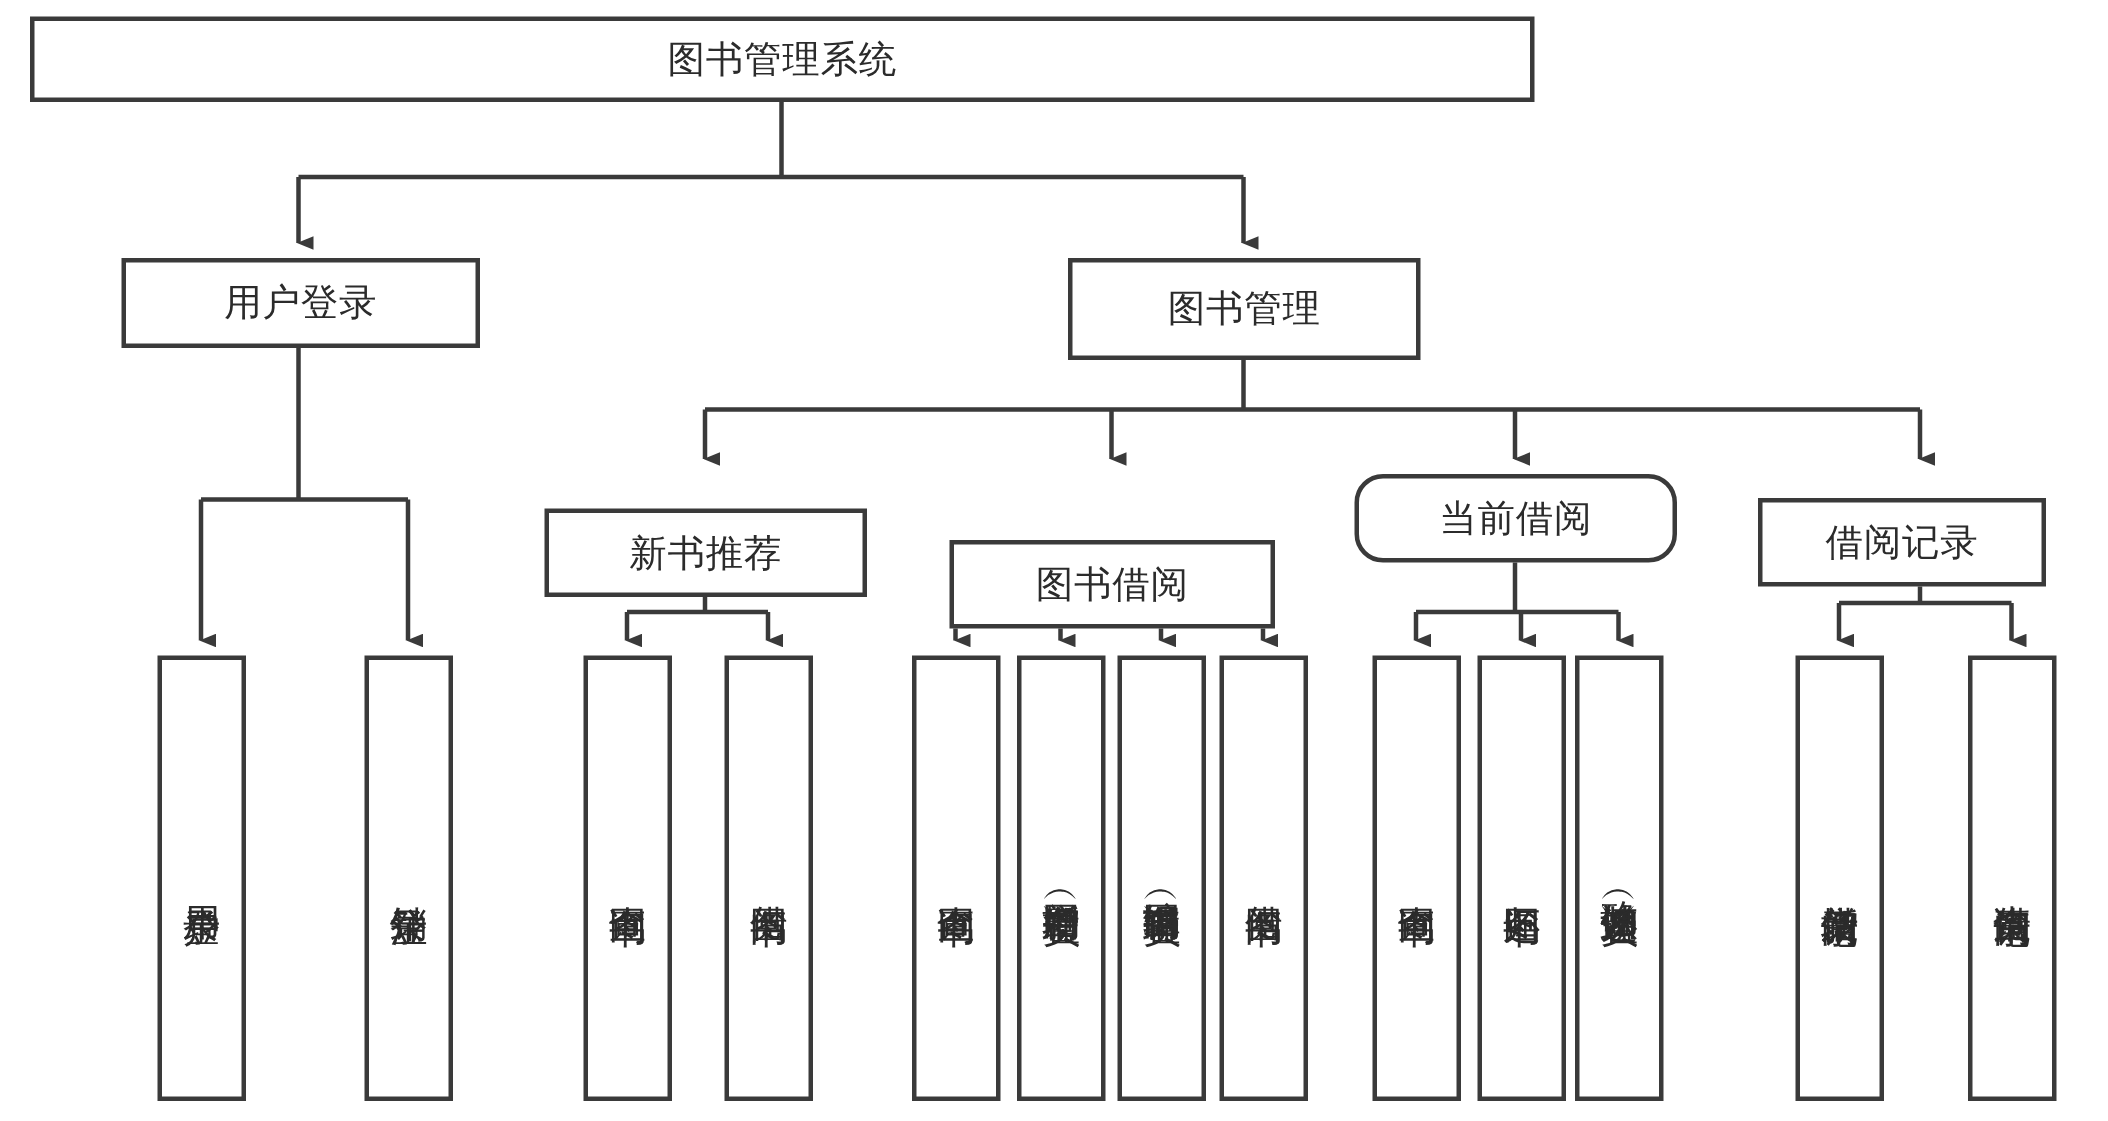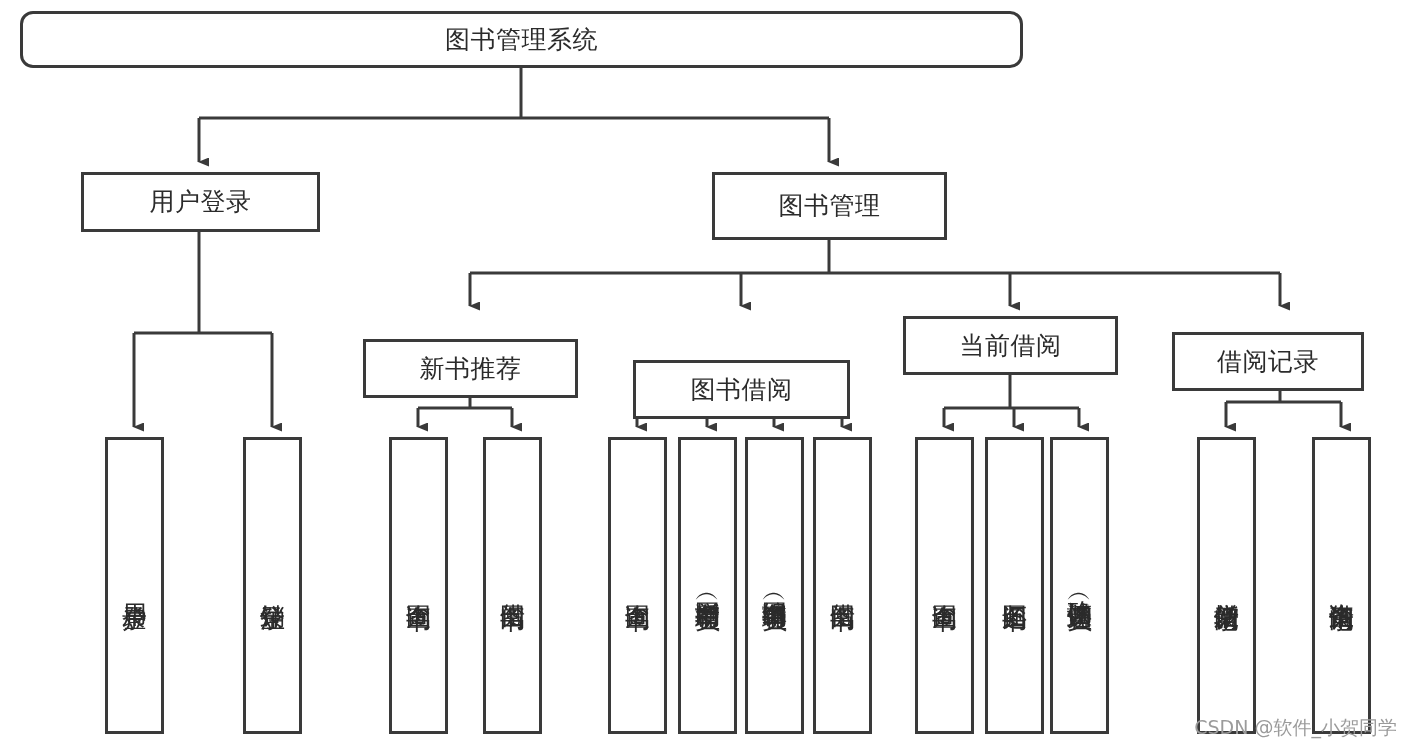--- a/index.html
+++ b/index.html
@@ -112,38 +112,38 @@
       <path d="M 1014,408 L 1014,427" marker-end="url(#arrowhead)"></path>
       <path d="M 1079,408 L 1079,427" marker-end="url(#arrowhead)"></path>
 
       <path d="M 1280,375 L 1280,402"></path>
       <path d="M 1226,402 L 1341,402"></path>
       <path d="M 1226,402 L 1226,427" marker-end="url(#arrowhead)"></path>
       <path d="M 1341,402 L 1341,427" marker-end="url(#arrowhead)"></path>
     </g>
   </svg>
 
-  <div class="node-box node-horizontal" style="left:20px; top:11px; width:1003px; height:57px;border-radius:13px;">
+  <div class="node-box node-horizontal" style="left:20px; top:11px; width:1003px; height:57px;">
     <span class="node-label">图书管理系统</span>
   </div>
 
   <div class="node-box node-horizontal" style="left:81px; top:172px; width:239px; height:60px;">
     <span class="node-label">用户登录</span>
   </div>
   <div class="node-box node-horizontal" style="left:712px; top:172px; width:235px; height:68px;">
     <span class="node-label">图书管理</span>
   </div>
 
   <div class="node-box node-horizontal" style="left:363px; top:316px; width:215px; height:59px;margin-top:23px;">
     <span class="node-label">新书推荐</span>
   </div>
   <div class="node-box node-horizontal" style="left:633px; top:316px; width:217px; height:59px;margin-top:44px;">
     <span class="node-label">图书借阅</span>
   </div>
-  <div class="node-box node-horizontal" style="left:903px; top:316px; width:215px; height:59px;">
+  <div class="node-box node-horizontal" style="left:903px; top:316px; width:215px; height:59px;border-radius:19px;">
     <span class="node-label">当前借阅</span>
   </div>
   <div class="node-box node-horizontal" style="left:1172px; top:332px; width:192px; height:59px;">
     <span class="node-label">借阅记录</span>
   </div>
 
   <div class="node-box node-vertical" style="left:105px; top:437px; width:59px; height:297px;">
     <span class="node-label">用户登录</span>
   </div>
   <div class="node-box node-vertical" style="left:243px; top:437px; width:59px; height:297px;">
@@ -180,15 +180,14 @@
     <span class="node-label">确认归还（管理员）</span>
   </div>
 
   <div class="node-box node-vertical" style="left:1197px; top:437px; width:59px; height:297px;">
     <span class="node-label">新增借阅记录</span>
   </div>
   <div class="node-box node-vertical" style="left:1312px; top:437px; width:59px; height:297px;">
     <span class="node-label">查询借阅记录</span>
   </div>
 
-  <div id="watermark">CSDN @软件_小贺同学</div>
 
 </div>
 
 </body></html>

